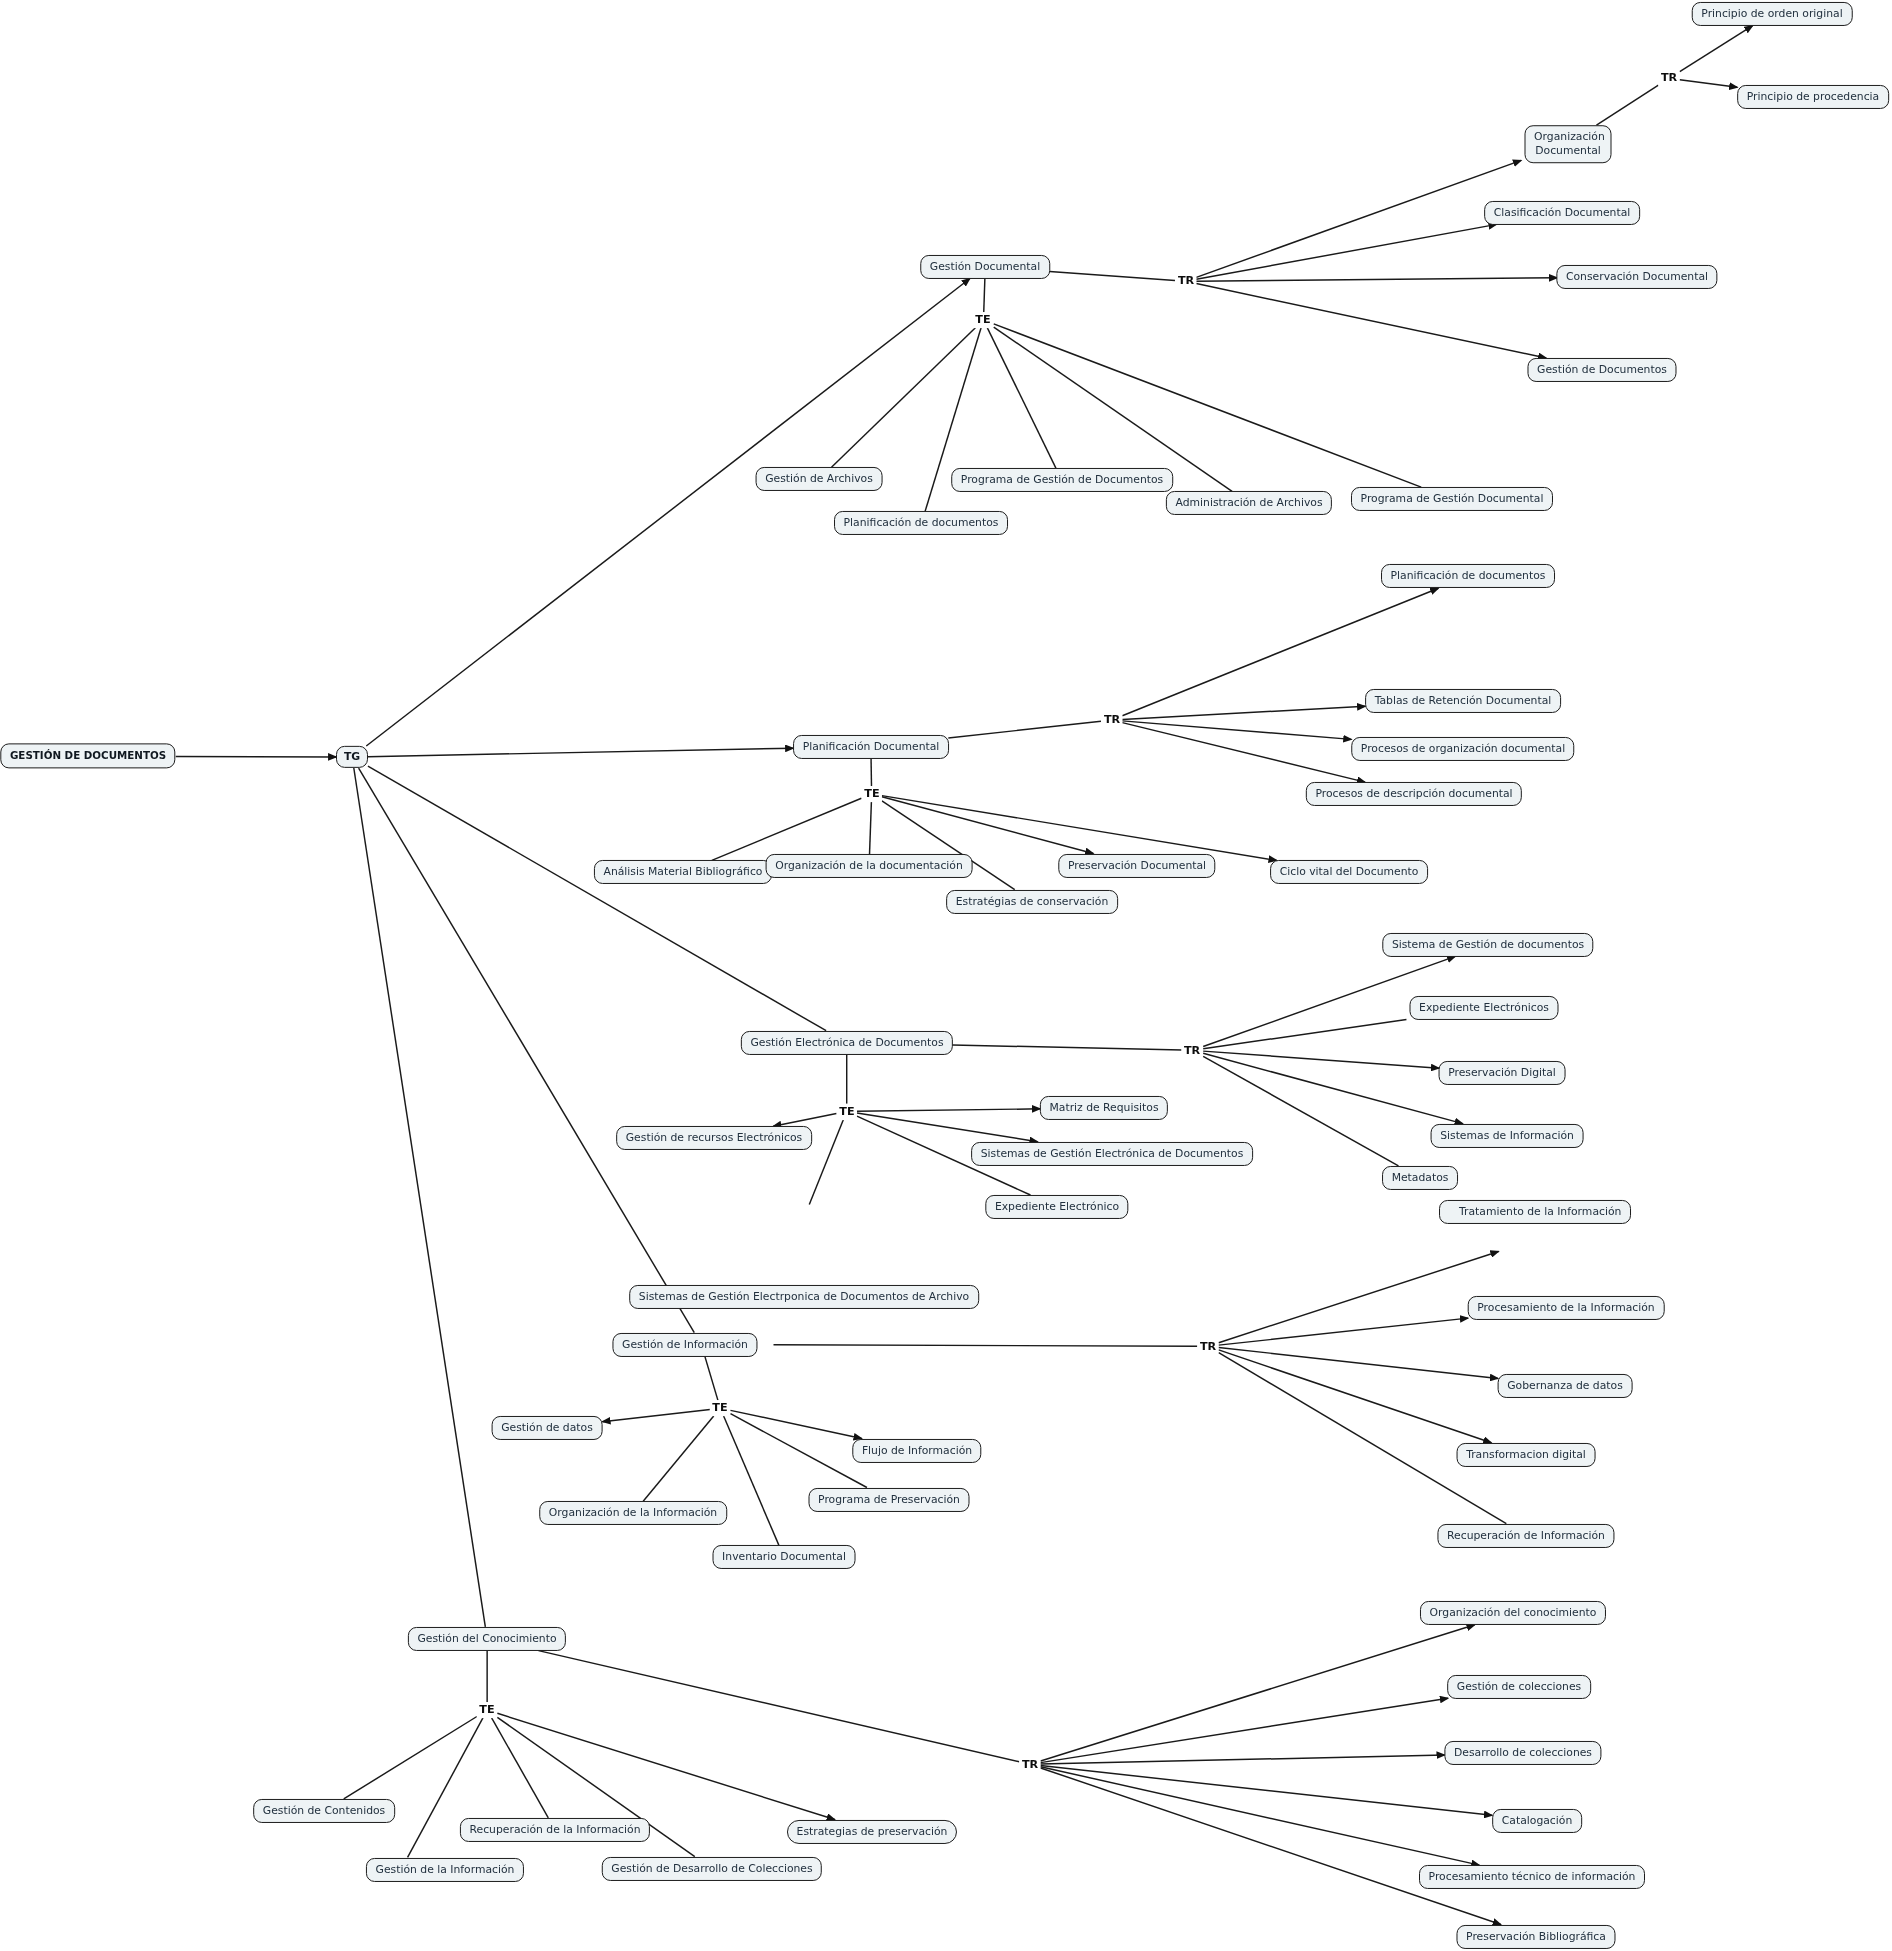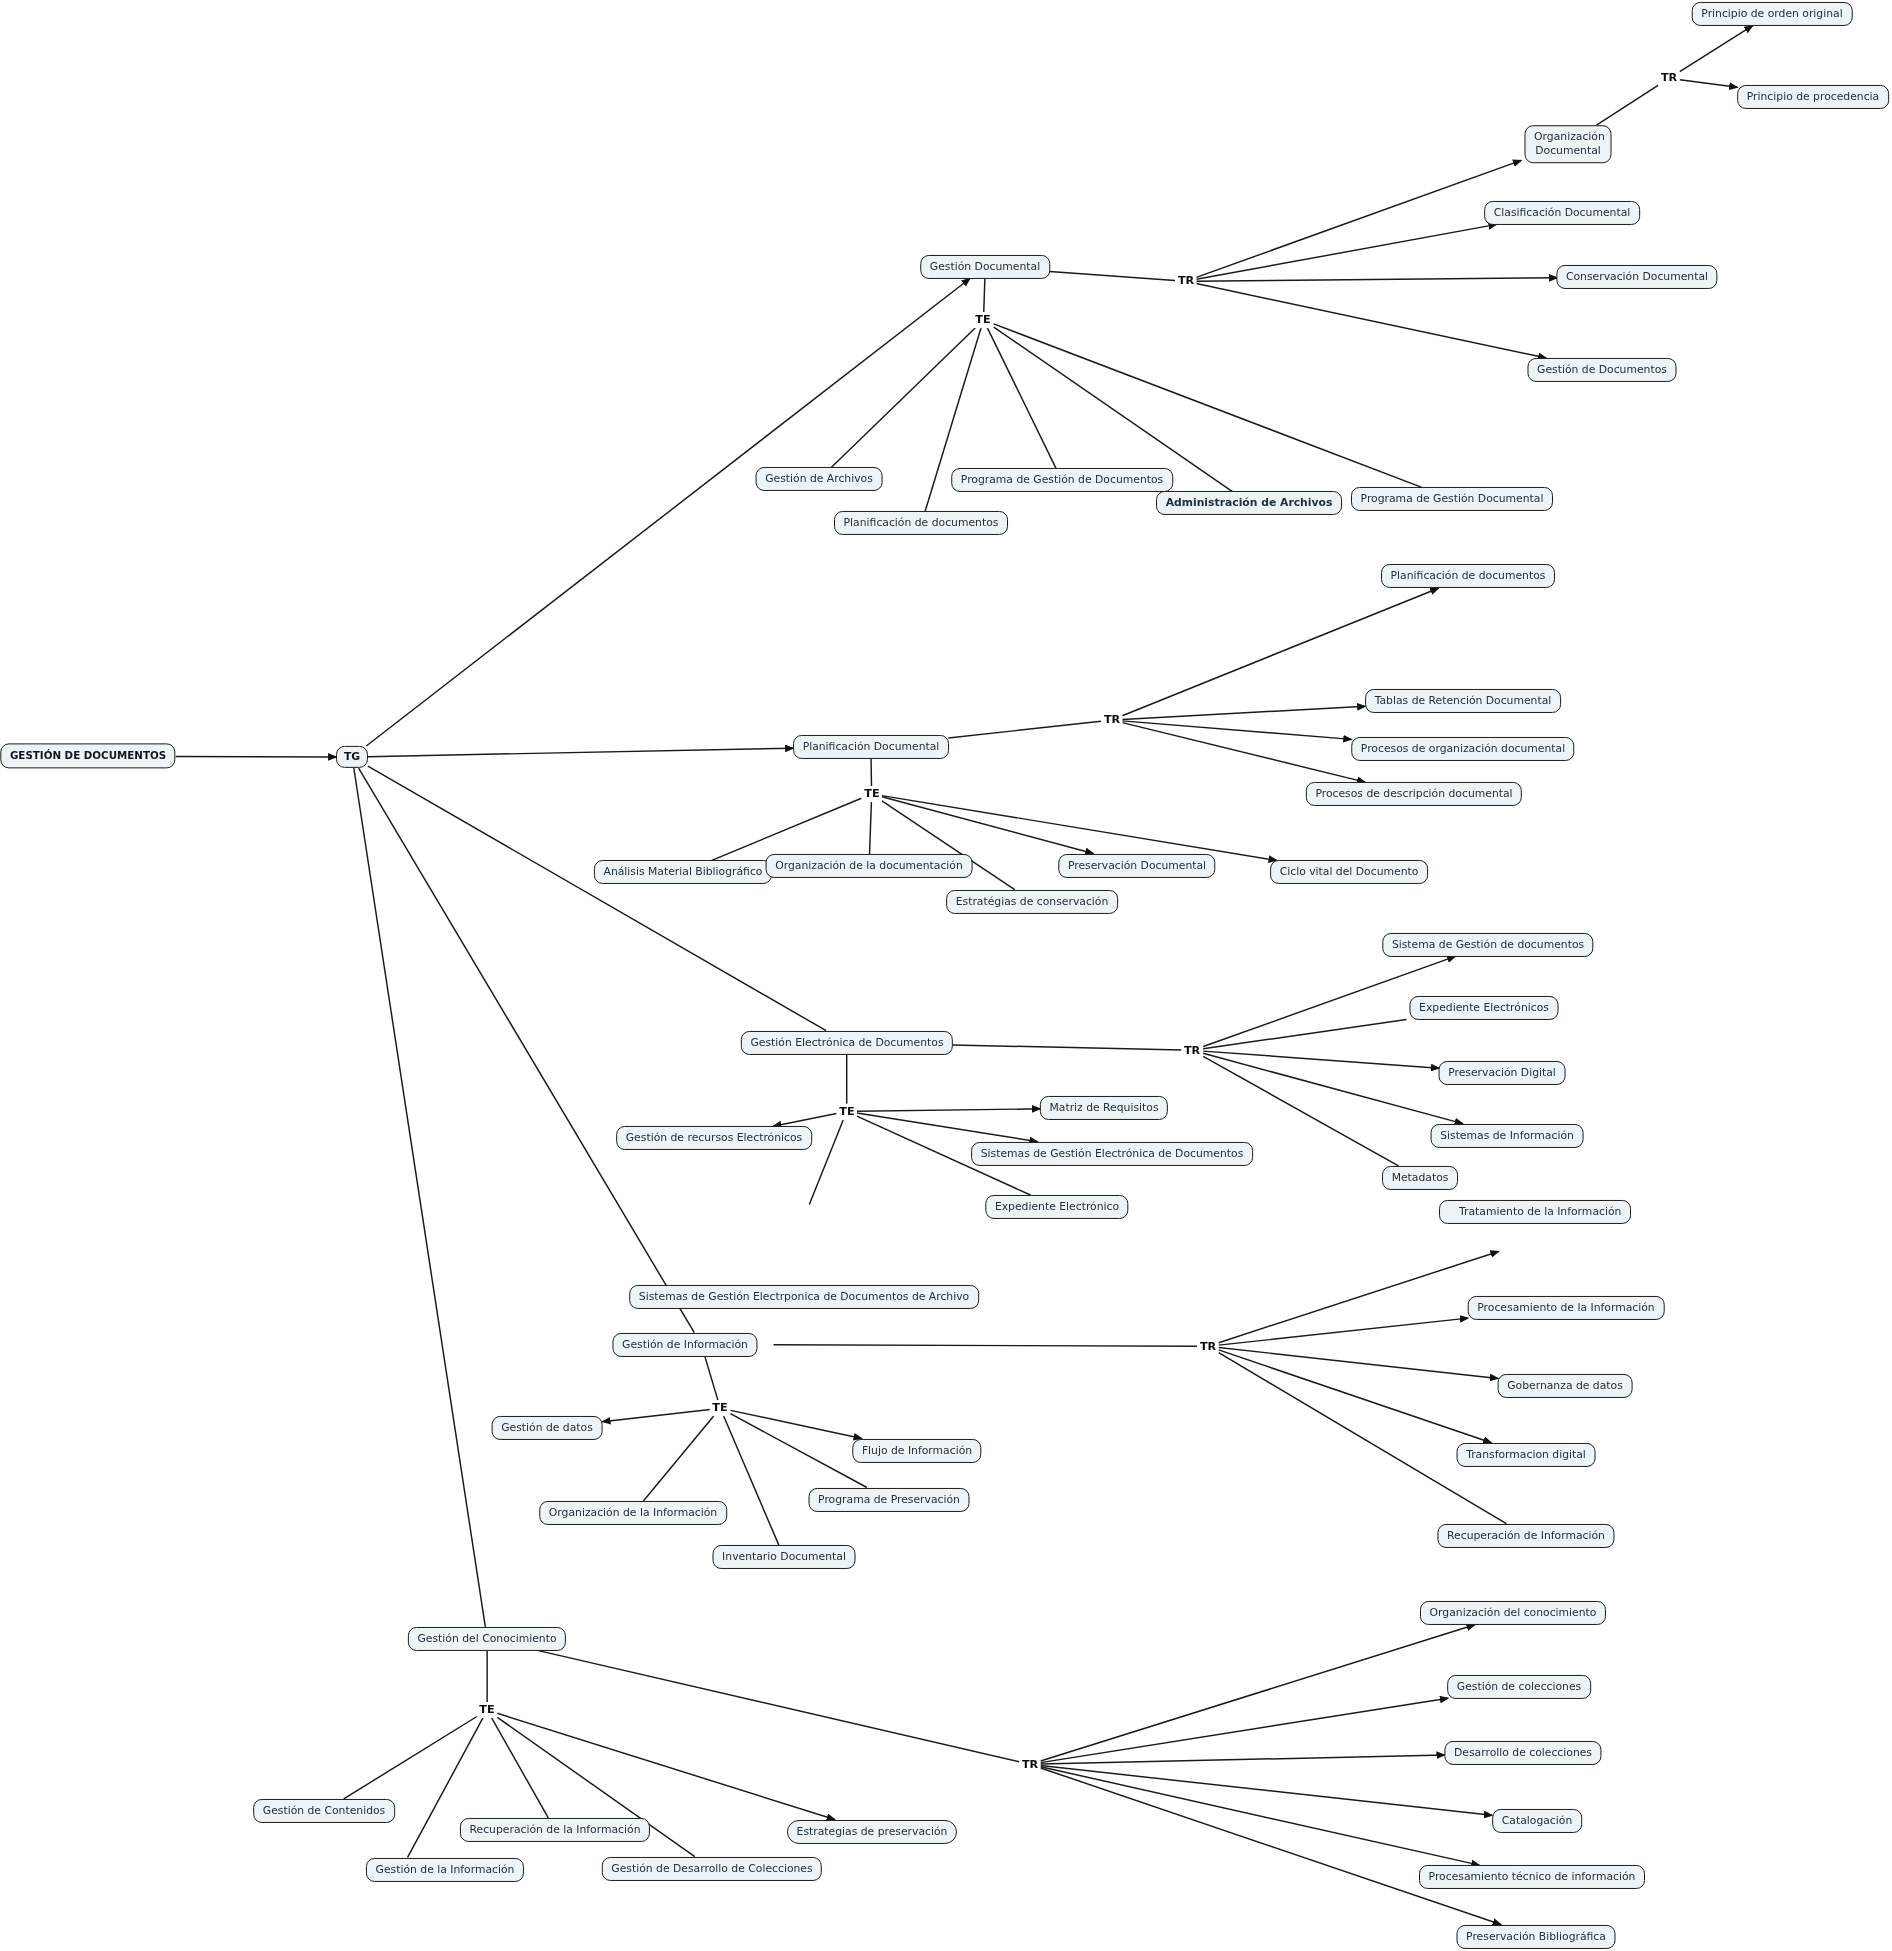--- a/index.html
+++ b/index.html
@@ -116,21 +116,21 @@
       </g>
   </svg>
 <div class="node root" style="left: 88px; top: 756px;">GESTIÓN DE DOCUMENTOS</div>
     <div class="node tagbox" style="left: 352px; top: 757px;">TG</div>
     <div class="node concept" style="left: 985px; top: 267px;">Gestión Documental</div>
     <div class="node taglabel" style="left: 983px; top: 320px;">TE</div>
     <div class="node taglabel" style="left: 1186px; top: 281px;">TR</div>
     <div class="node concept" style="left: 819px; top: 479px;">Gestión de Archivos</div>
     <div class="node concept" style="left: 1062px; top: 480px;">Programa de Gestión de Documentos</div>
     <div class="node concept" style="left: 921px; top: 523px;">Planificación de documentos</div>
-    <div class="node concept" style="left: 1249px; top: 503px; font-weight: bold;">Administración de Archivos</div>
+    <div class="node concept" style="left: 1249px; top: 503px;">Administración de Archivos</div>
     <div class="node concept" style="left: 1452px; top: 499px;">Programa de Gestión Documental</div>
     <div class="node concept wrap" style="left: 1568px; top: 144px; width: 87px;">Organización Documental</div>
     <div class="node concept" style="left: 1562px; top: 213px;">Clasificación Documental</div>
     <div class="node concept" style="left: 1637px; top: 277px;">Conservación Documental</div>
     <div class="node concept" style="left: 1602px; top: 370px;">Gestión de Documentos</div>
     <div class="node taglabel" style="left: 1669px; top: 78px;">TR</div>
     <div class="node concept" style="left: 1772px; top: 13.8px;">Principio de orden original</div>
     <div class="node concept" style="left: 1813px; top: 97px;">Principio de procedencia</div>
     <div class="node concept" style="left: 871px; top: 747px;">Planificación Documental</div>
     <div class="node taglabel" style="left: 872px; top: 794px;">TE</div>

